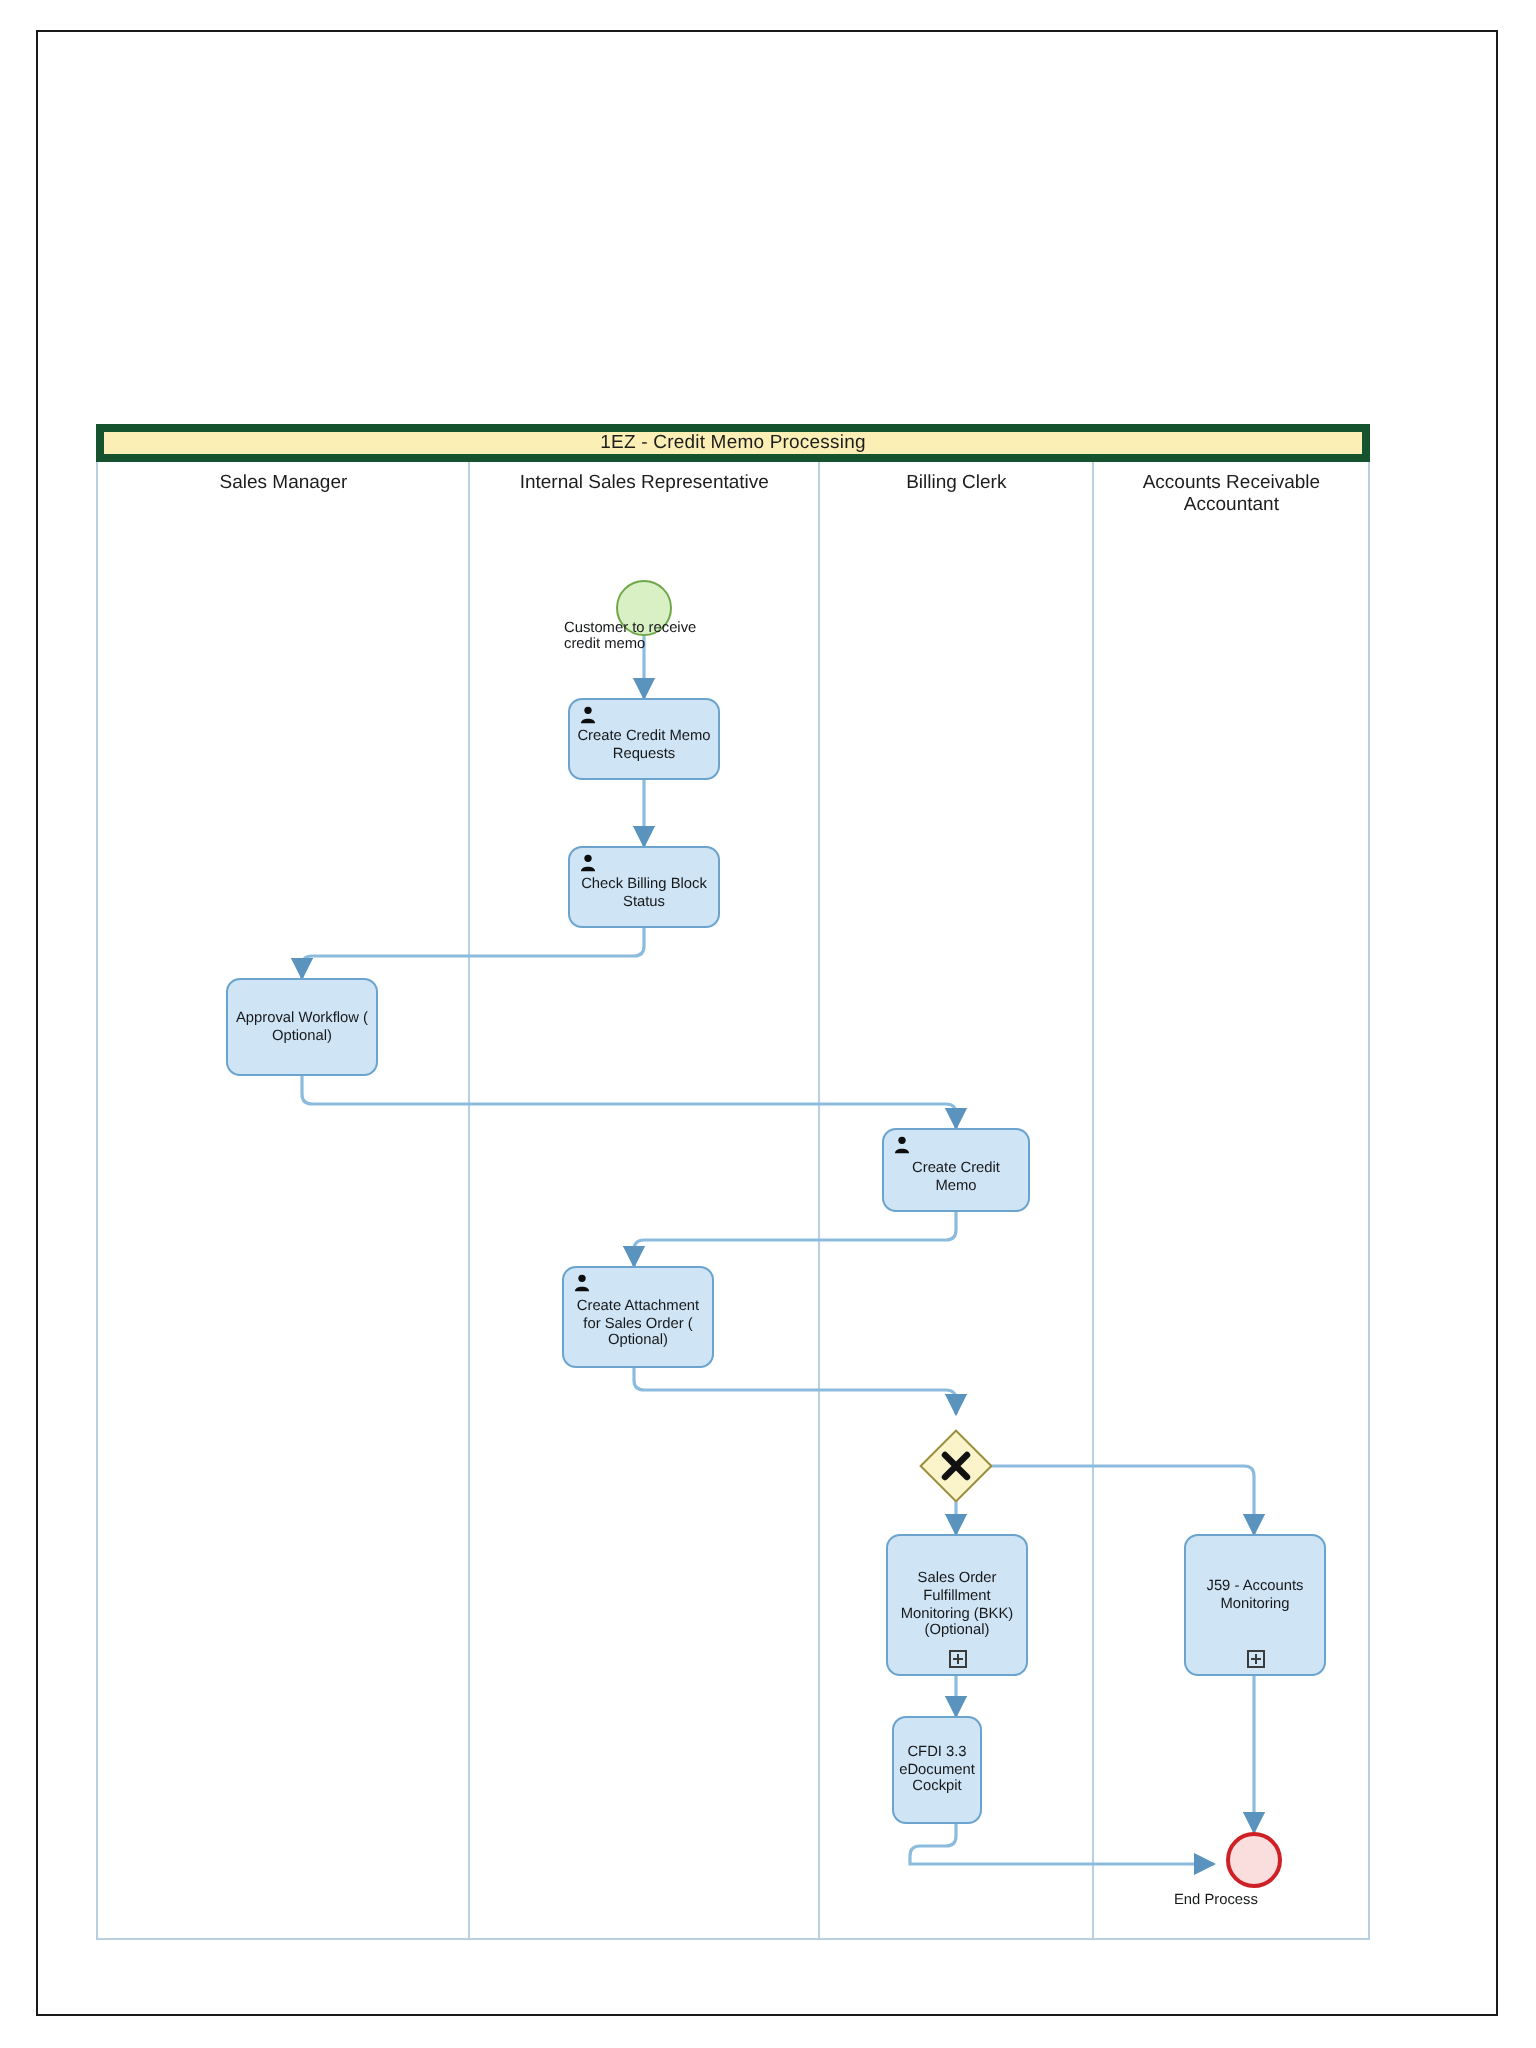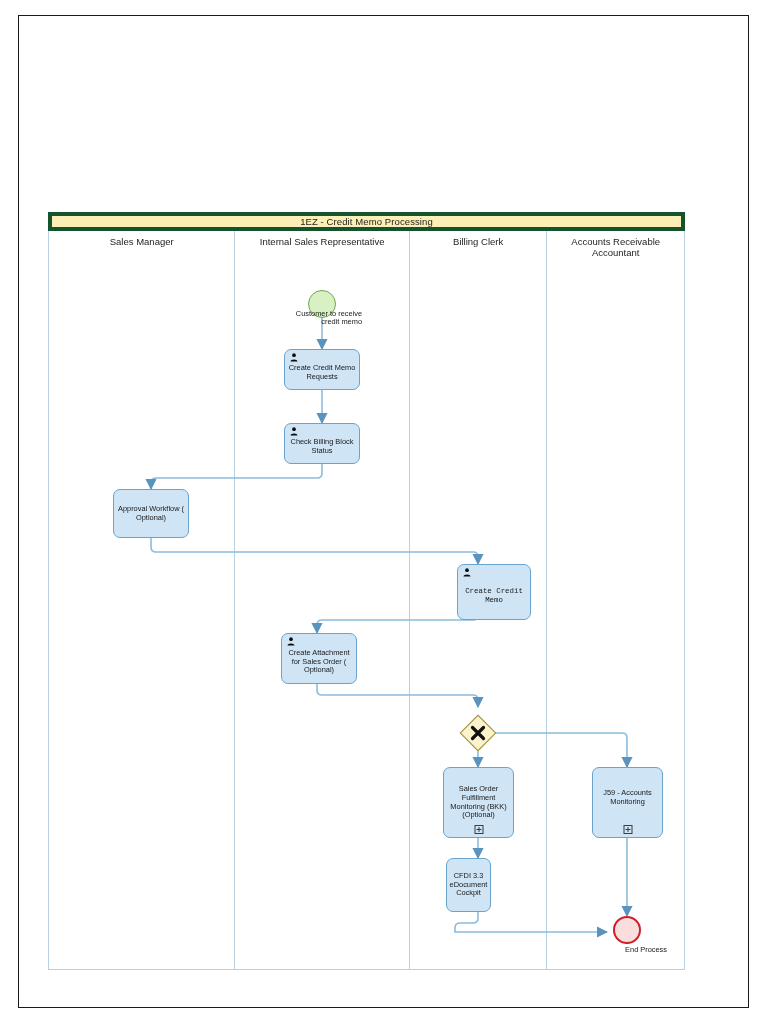--- a/index.html
+++ b/index.html
@@ -151,21 +151,21 @@
     border: 1.6px solid #6fa84a;
   }
   .event.end {
     width: 28px;
     height: 28px;
     background: #fadedd;
     border: 2.6px solid #cf2027;
   }
   .event-label {
     position: absolute;
-    text-align: right;
+    text-align: left;
     font-size: 7.4px;
     line-height: 8.4px;
     color: #17181a;
   }
 
   
   .gateway {
     position: absolute;
     width: 26px;
     height: 26px;
@@ -257,21 +257,21 @@
       <circle cx="5" cy="2.6" r="2.3" fill="#0d0d0d"></circle>
       <path d="M0.6 10.6 C0.6 7.0 9.4 7.0 9.4 10.6 Z" fill="#0d0d0d"></path>
     </svg>
     <span class="task-text">Check Billing Block Status</span>
   </div>
 
   <div class="task node" style="left:113px; top:489px; width:76px; height:49px;">
     <span class="task-text">Approval Workflow ( Optional)</span>
   </div>
 
-  <div class="task has-icon node" style="left:457px; top:564px; width:74px; height:56px;font-family:Liberation Mono, monospace;">
+  <div class="task has-icon node" style="left:441px; top:564px; width:74px; height:42px;">
     <svg class="user-icon" viewBox="0 0 10 11">
       <circle cx="5" cy="2.6" r="2.3" fill="#0d0d0d"></circle>
       <path d="M0.6 10.6 C0.6 7.0 9.4 7.0 9.4 10.6 Z" fill="#0d0d0d"></path>
     </svg>
     <span class="task-text">Create Credit Memo</span>
   </div>
 
   <div class="task has-icon node" style="left:281px; top:633px; width:76px; height:51px;">
     <svg class="user-icon" viewBox="0 0 10 11">
       <circle cx="5" cy="2.6" r="2.3" fill="#0d0d0d"></circle>

